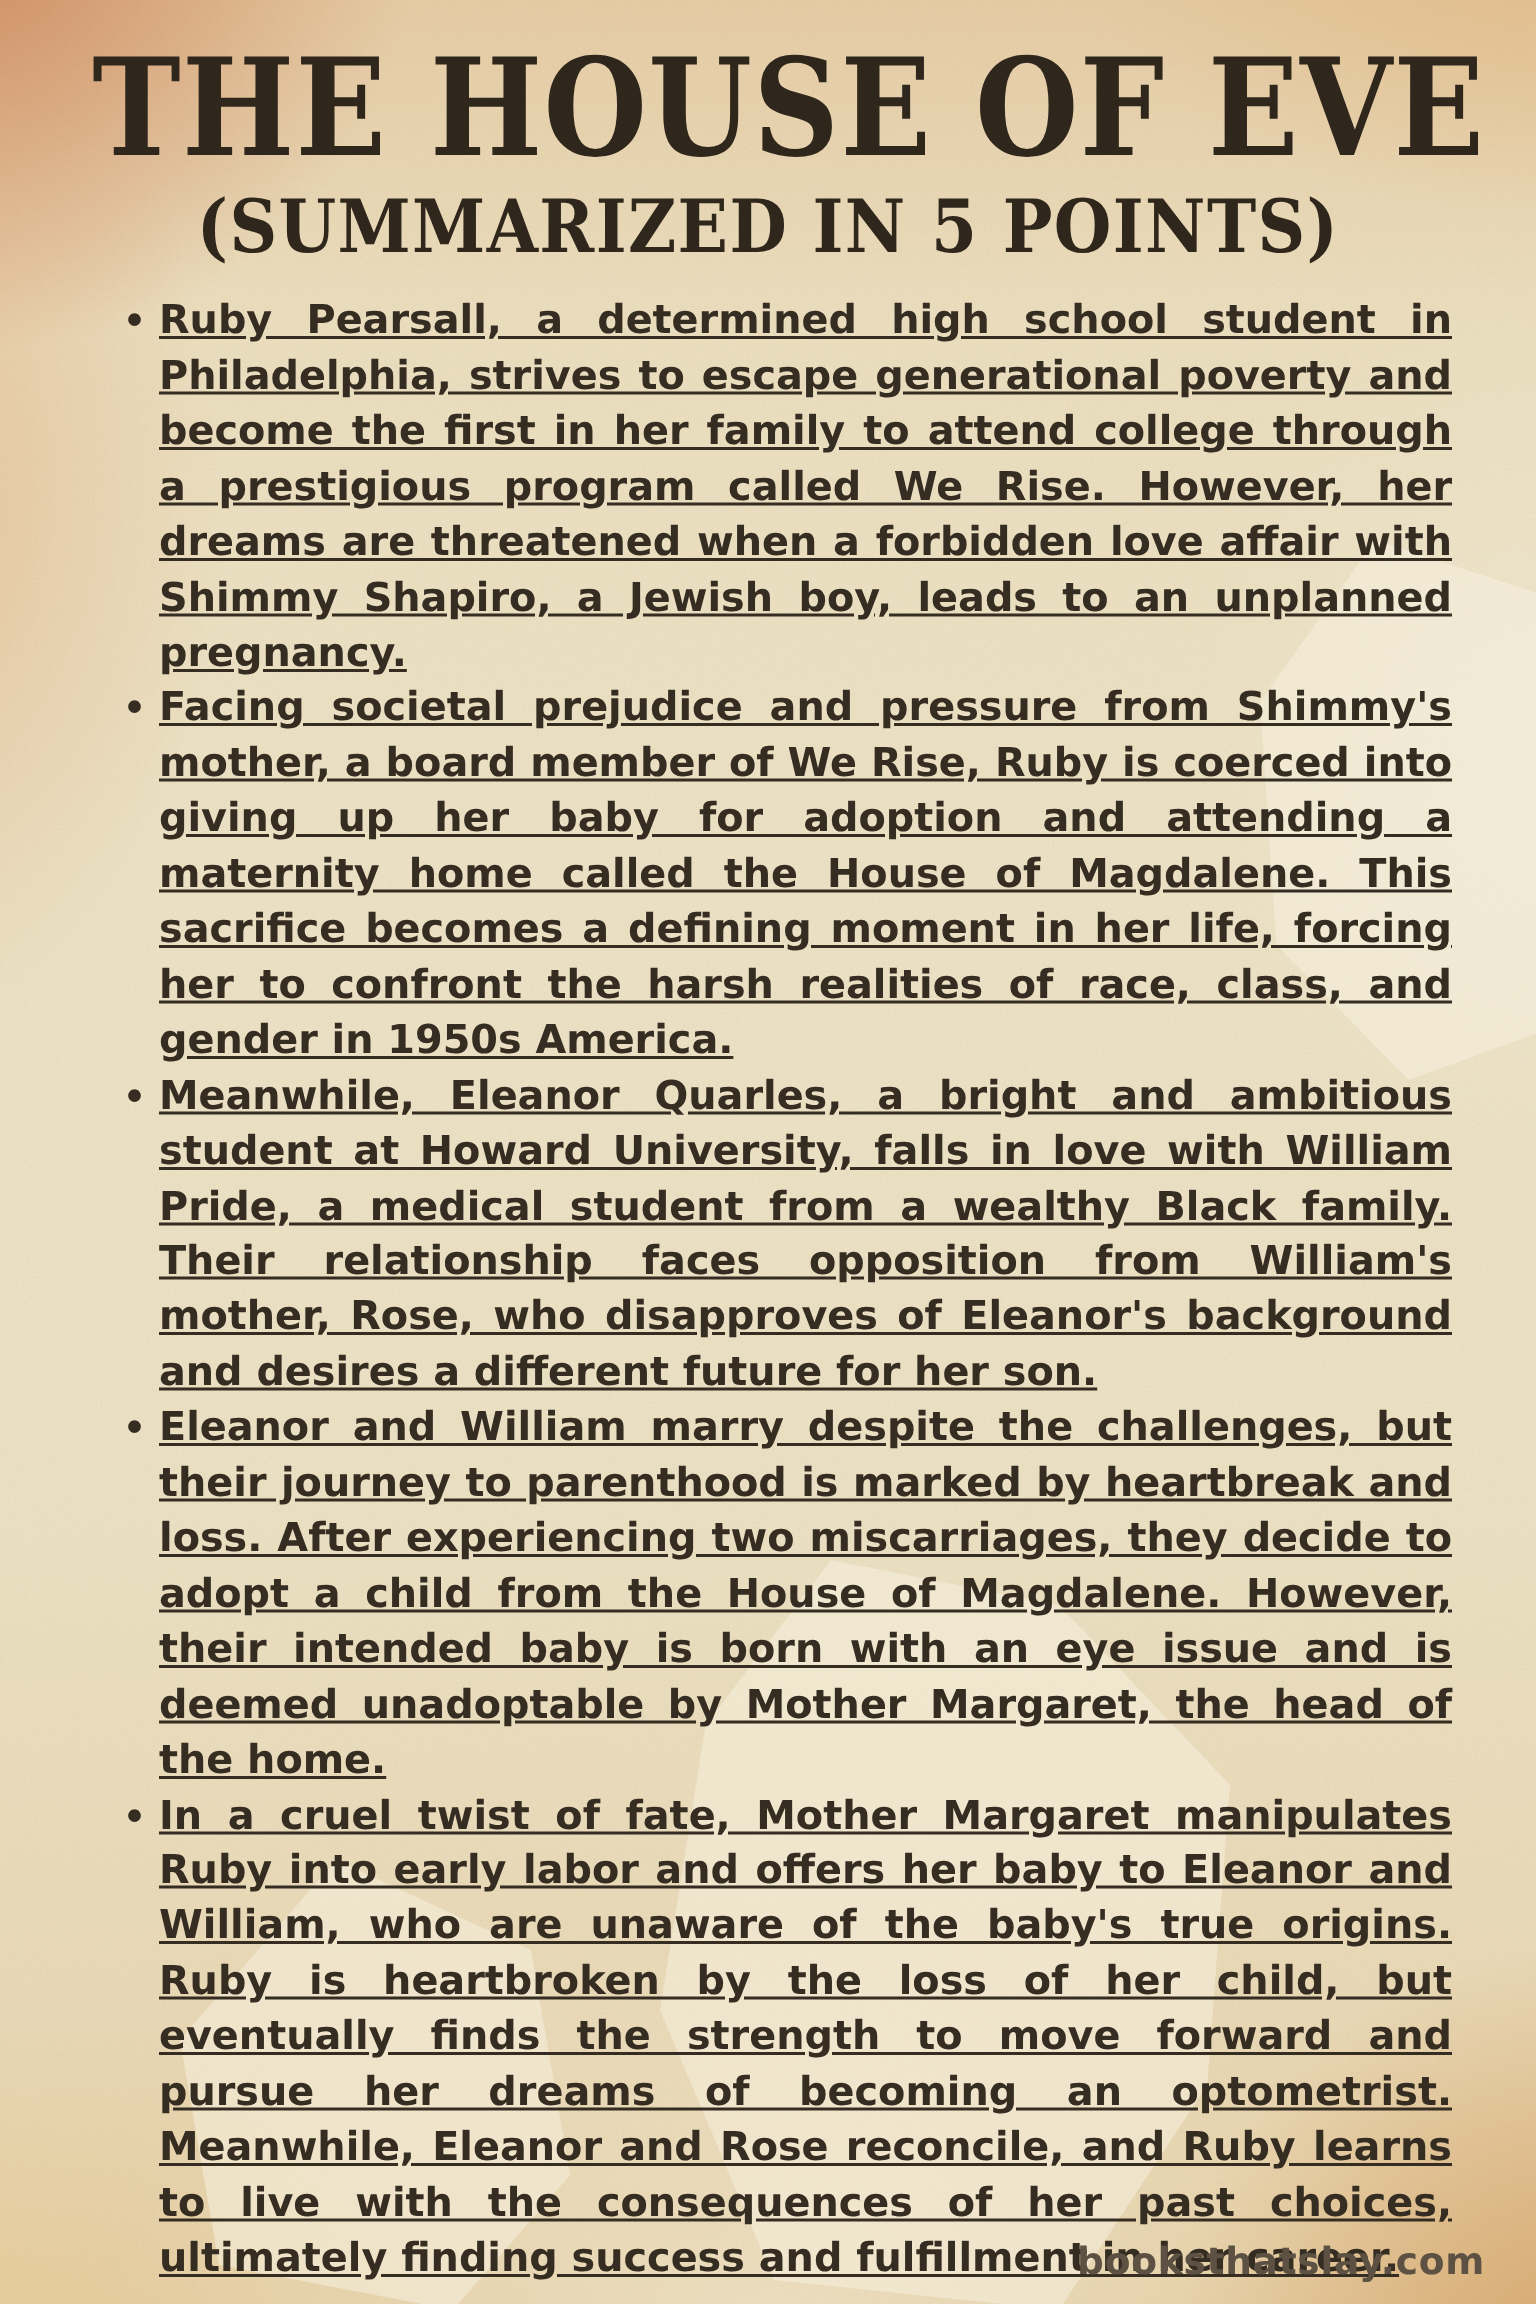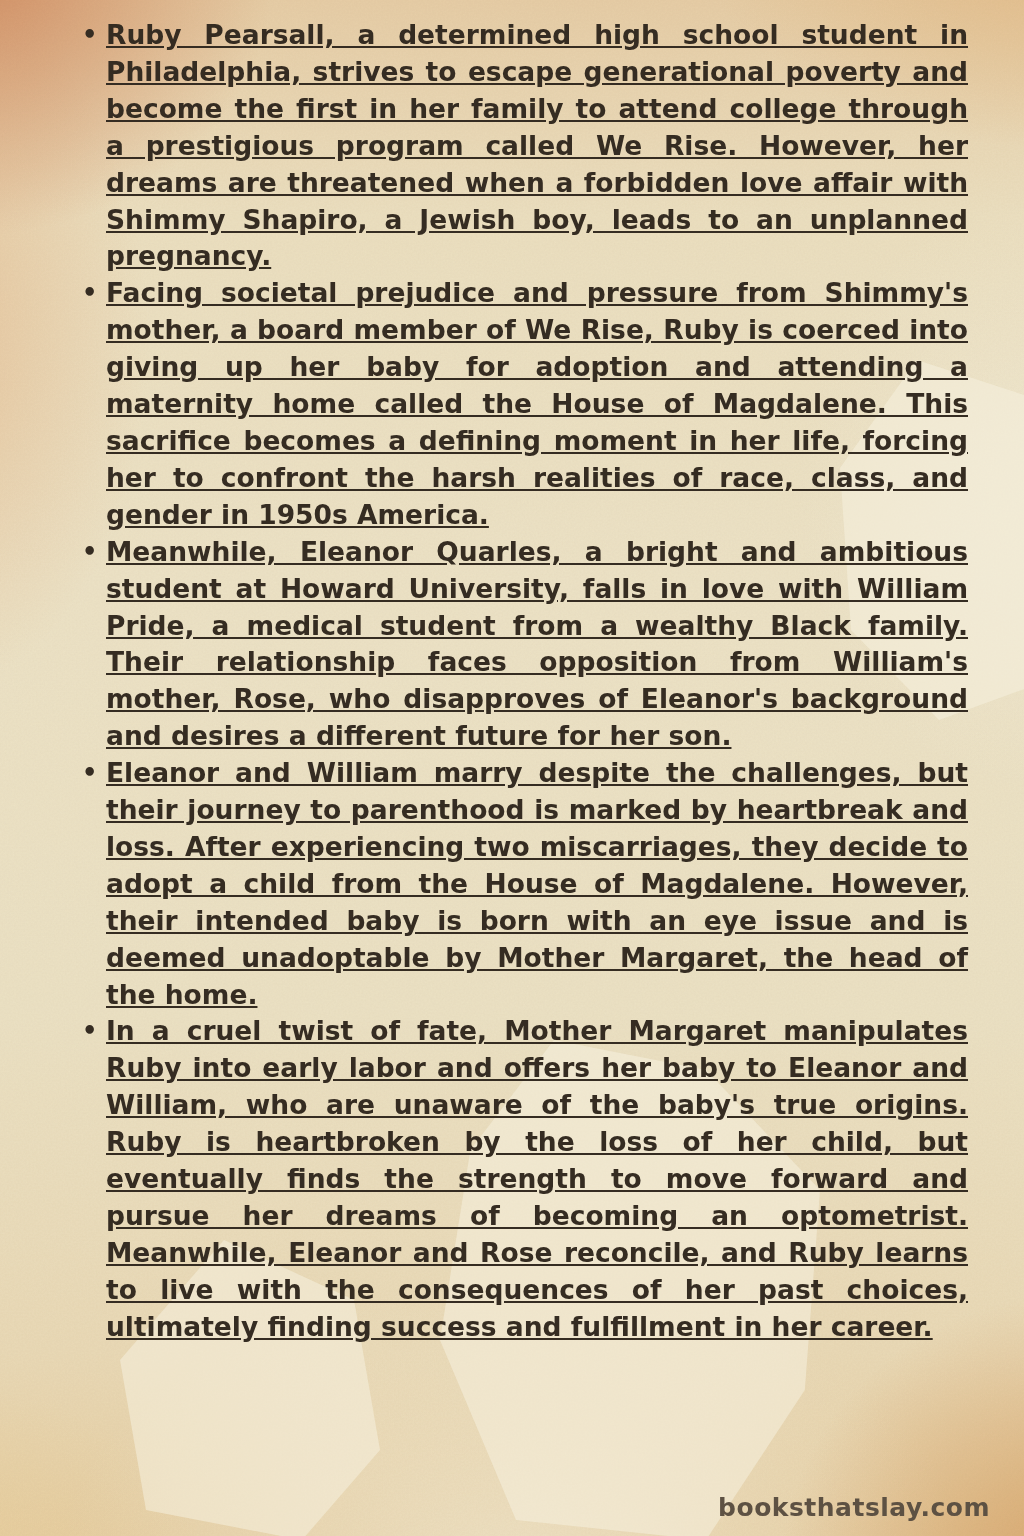--- a/index.html
+++ b/index.html
@@ -123,20 +123,24 @@
       <feTurbulence type="fractalNoise" baseFrequency="0.55" numOctaves="2" seed="7" result="n"></feTurbulence>
       <feColorMatrix in="n" type="matrix" values="0 0 0 0 0.62  0 0 0 0 0.54  0 0 0 0 0.40  0 0 0 0.22 0"></feColorMatrix>
     </filter>
     <rect width="1024" height="1536" filter="url(#grain)"></rect>
   </svg>
 
   <div class="paper-patch patch-a"></div>
   <div class="paper-patch patch-b"></div>
   <div class="paper-patch patch-c"></div>
 
+  <div class="header">
+    <div class="title">THE HOUSE OF EVE</div>
+    <div class="subtitle">(SUMMARIZED IN 5 POINTS)</div>
+  </div>
 
   <ul class="summary-list">
     <li>
       <span class="bullet">•</span>
       <span class="point-text">Ruby Pearsall, a determined high school student in Philadelphia, strives to escape generational poverty and become the first in her family to attend college through a prestigious program called We Rise. However, her dreams are threatened when a forbidden love affair with Shimmy Shapiro, a Jewish boy, leads to an unplanned pregnancy.</span>
     </li>
     <li>
       <span class="bullet">•</span>
       <span class="point-text">Facing societal prejudice and pressure from Shimmy's mother, a board member of We Rise, Ruby is coerced into giving up her baby for adoption and attending a maternity home called the House of Magdalene. This sacrifice becomes a defining moment in her life, forcing her to confront the harsh realities of race, class, and gender in 1950s America.</span>
     </li>

